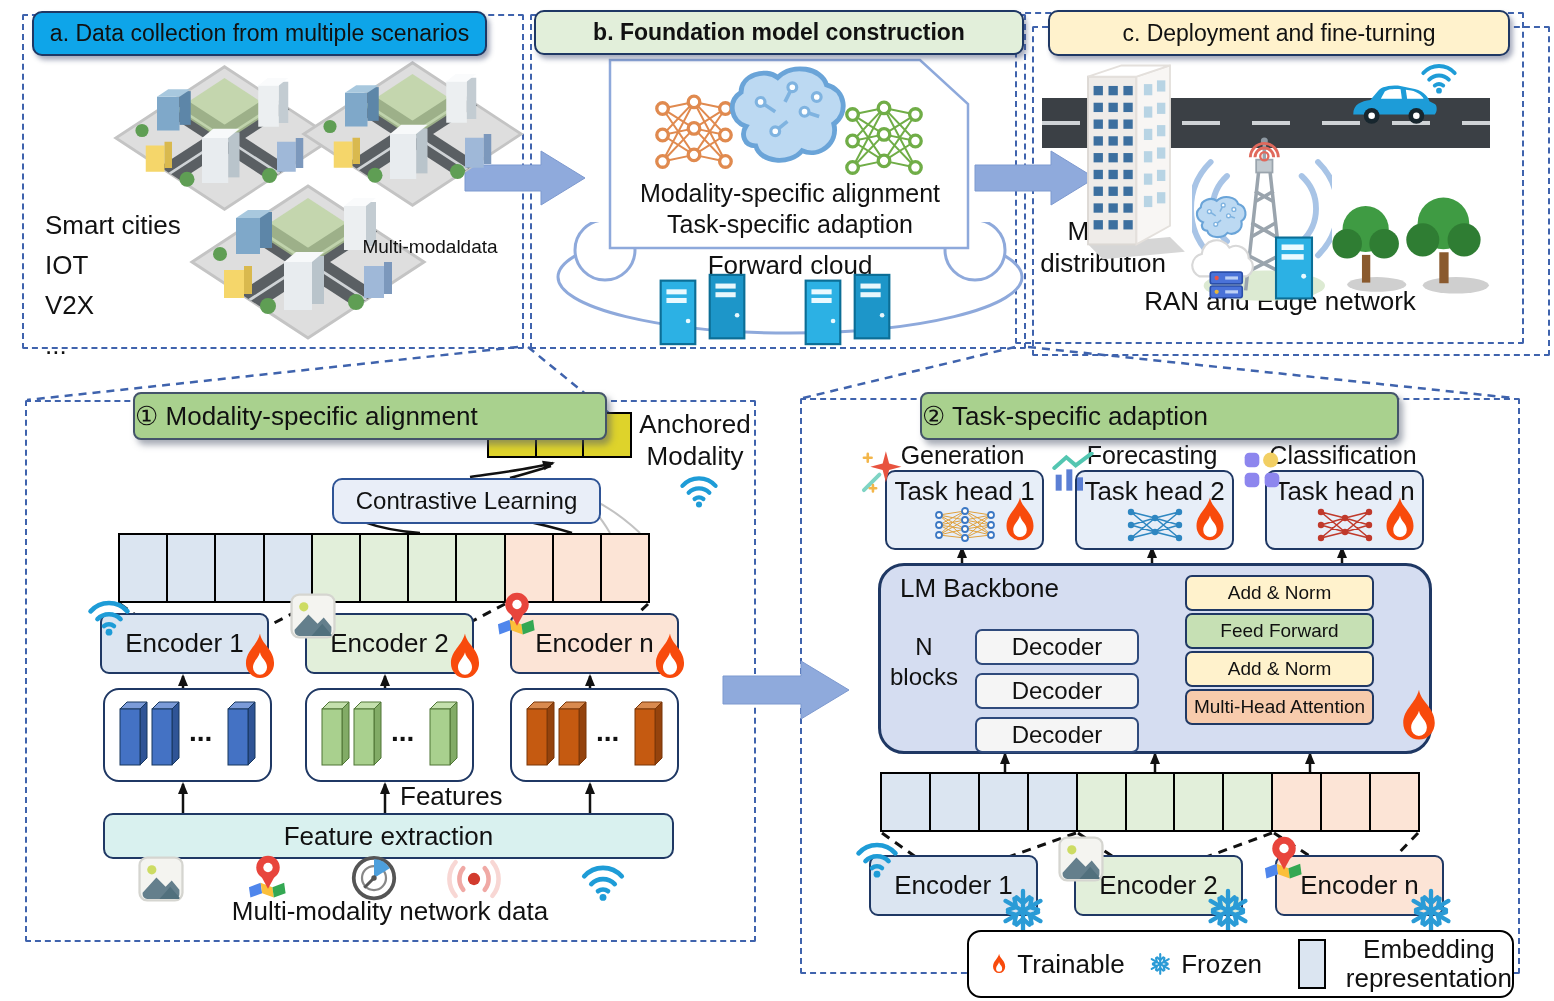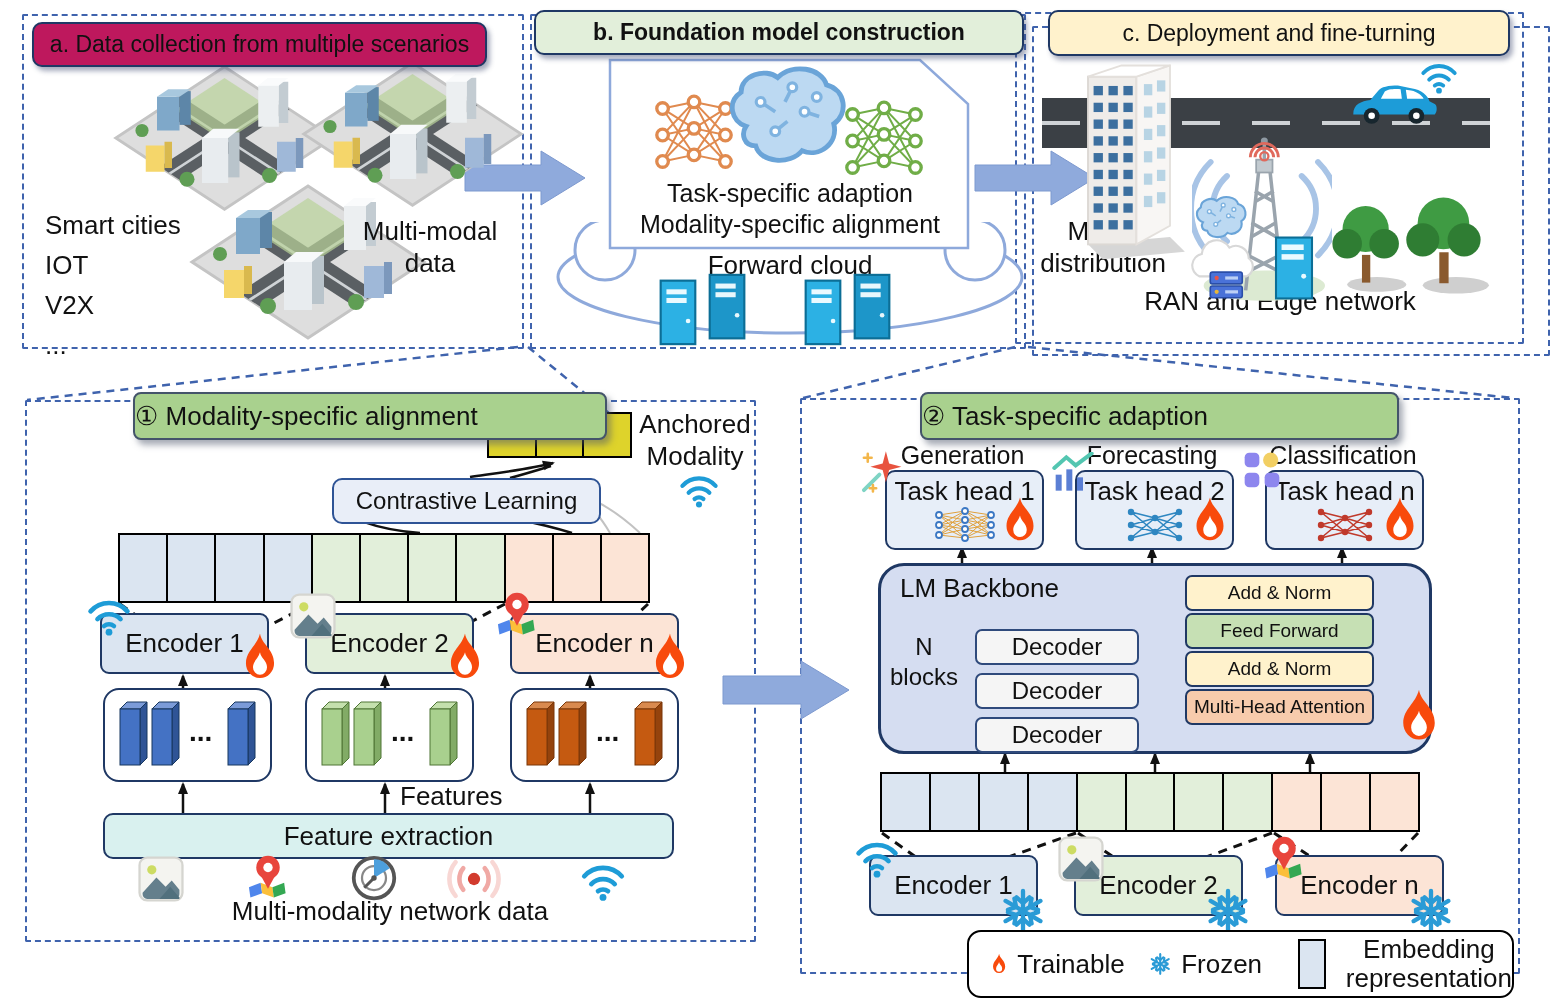--- a/index.html
+++ b/index.html
@@ -448,39 +448,39 @@
       <path d="M1240 721 L1277 737 M1314 721 L1277 737 M1277 737 L1277 748"></path>
       <path d="M1277 737 L1384 737 L1384 667 L1372 667"></path>
       <path d="M1277 648 L1394 648 L1394 591 L1372 591"></path>
     </g>
     <g stroke="#111" stroke-width="2.5" stroke-dasharray="8 6" fill="none">
       <path d="M1137 652 L1183 584"></path>
         <path d="M1137 668 L1183 702"></path>
     </g>
   </svg>
 
-  <div class="hdr" style="left:32px;top:22px;width:451px;height:41px;background:#be185d;text-align:center;">
+  <div class="hdr" style="left:32px;top:11px;width:451px;height:41px;background:#0ea5e9;text-align:center;">
     <span>a. Data collection from multiple scenarios</span>
   </div>
   <svg class="icon under" style="left:112px;top:62px;" width="225" height="152">
       <use href="#sym-city"></use>
     </svg>
   <svg class="icon under" style="left:300px;top:58px;" width="225" height="152">
       <use href="#sym-city"></use>
     </svg>
   <svg class="icon under" style="left:168px;top:182px;" width="280" height="160">
       <use href="#sym-city"></use>
     </svg>
   <div class="txt" style="left:45px;top:205px;font-size:26px;line-height:40px;">
     <div>Smart cities</div>
     <div>IOT</div>
     <div>V2X</div>
     <div>...</div>
   </div>
-  <div class="txt ctr" style="left:355px;top:212px;width:150px;height:70px;font-size:26px;flex-direction:column;">
+  <div class="txt ctr" style="left:355px;top:212px;width:150px;height:70px;font-size:19px;flex-direction:row;">
     <span>Multi-modal</span>
     <span>data</span>
   </div>
 
   <div class="hdr" style="left:534px;top:10px;width:486px;height:41px;background:#e2efda;font-weight:bold;">
     <span>b. Foundation model construction</span>
   </div>
 
   <svg class="icon under" style="left:550px;top:222px;" width="480" height="123">
     <ellipse cx="240" cy="55" rx="232" ry="56" fill="#fff" stroke="#8ea9db" stroke-width="3"></ellipse>
@@ -494,22 +494,22 @@
   <svg class="icon" style="left:648px;top:92px;" width="92" height="86">
       <use href="#sym-netorange"></use>
     </svg>
   <svg class="icon" style="left:838px;top:98px;" width="92" height="86">
       <use href="#sym-netgreen"></use>
     </svg>
   <svg class="icon" style="left:700px;top:58px;" width="170" height="122">
       <use href="#sym-brain"></use>
     </svg>
   <div class="txt ctr" style="left:620px;top:178px;width:340px;height:62px;font-size:25px;flex-direction:column;line-height:31px;">
+    <span>Modality-specific alignment</span>
     <span>Task-specific adaption</span>
-    <span>Modality-specific alignment</span>
   </div>
   <div class="txt ctr" style="left:690px;top:250px;width:200px;height:30px;font-size:26px;">
     <span>Forward cloud</span>
   </div>
   <svg class="icon" style="left:650px;top:272px;" width="105" height="75">
       <use href="#sym-serverpair"></use>
     </svg>
   <svg class="icon" style="left:795px;top:272px;" width="105" height="75">
       <use href="#sym-serverpair"></use>
     </svg>

